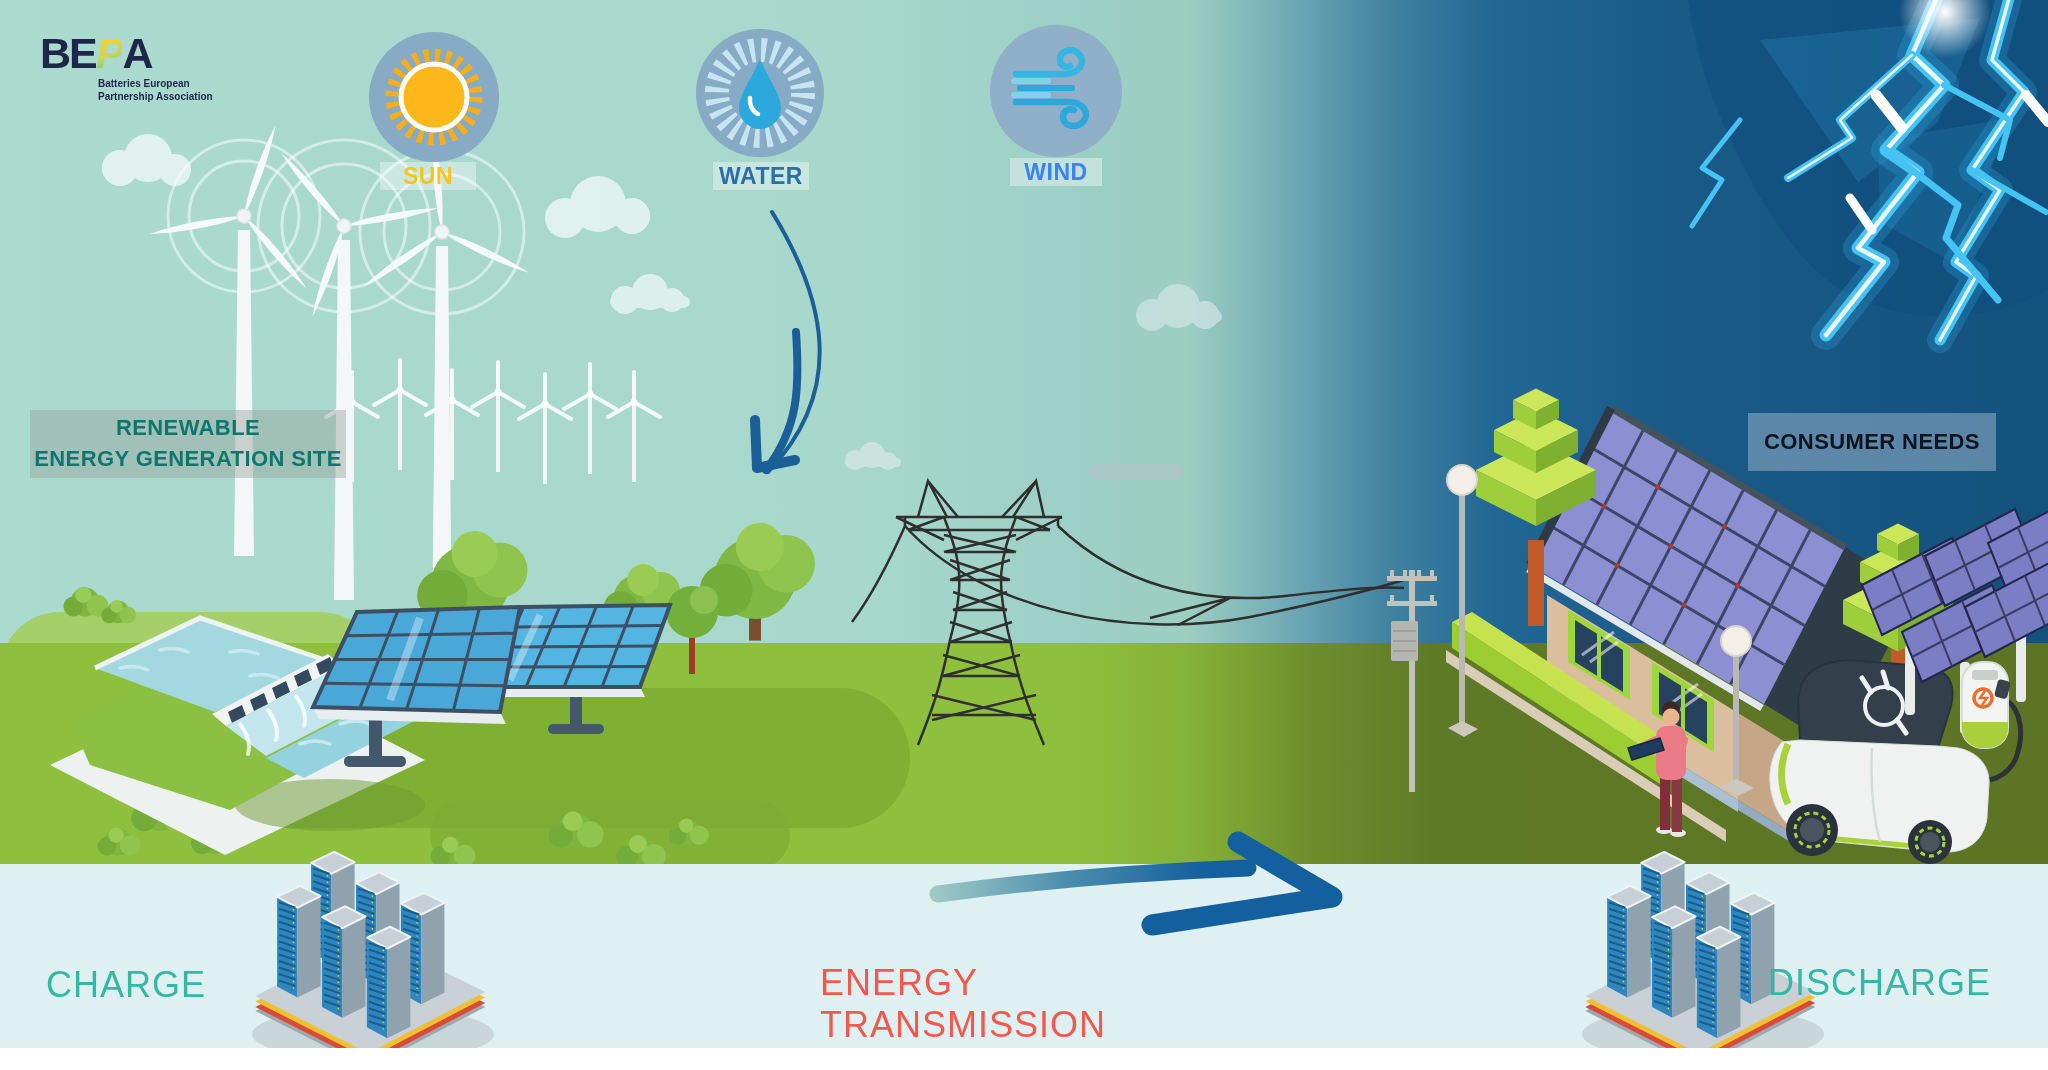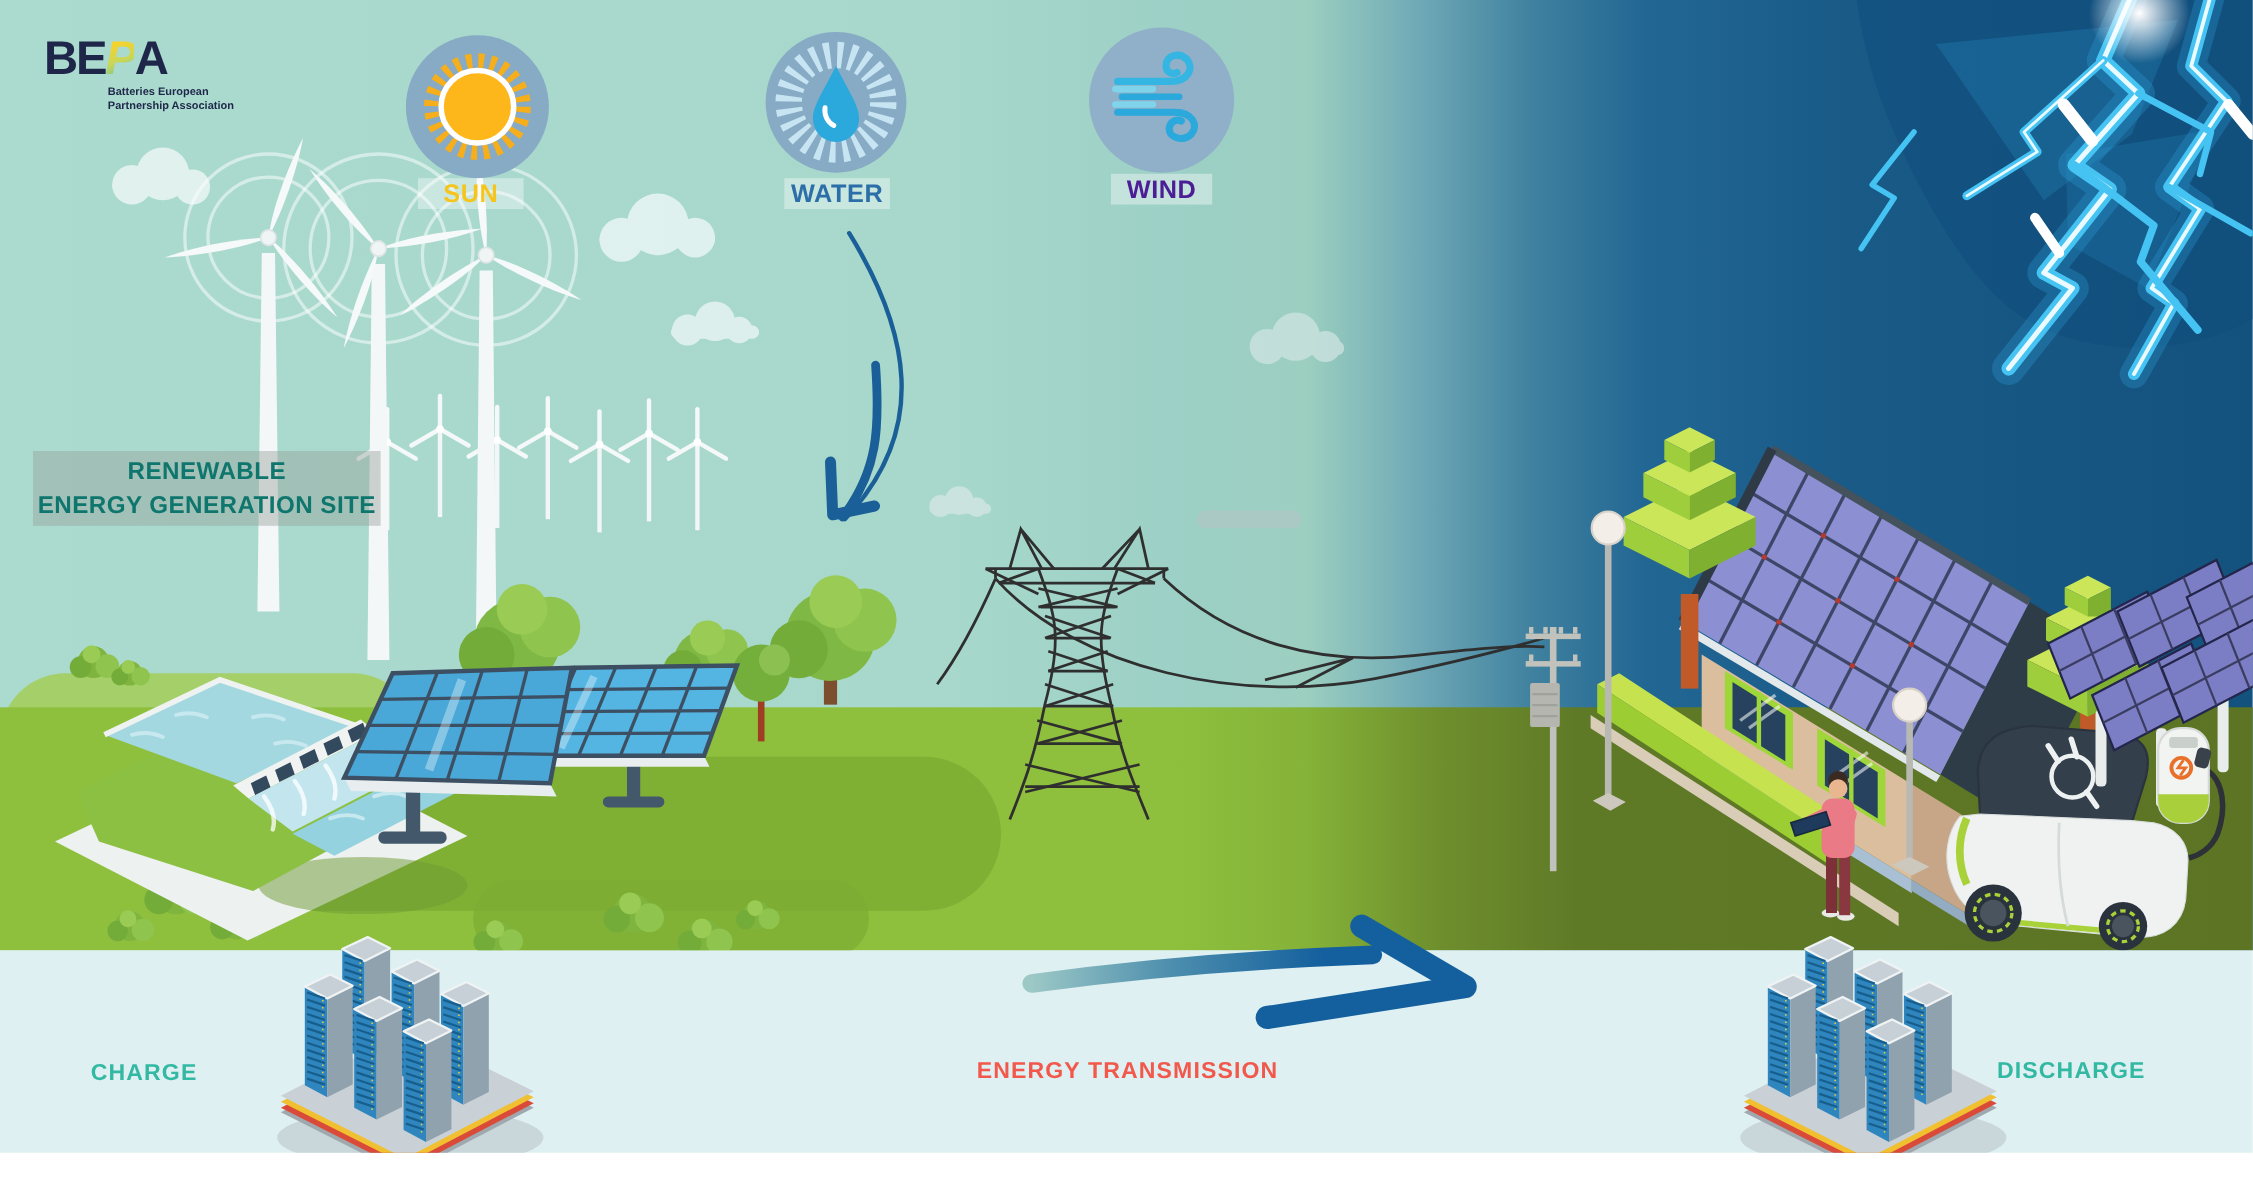--- a/index.html
+++ b/index.html
@@ -6,21 +6,21 @@
   .stage{position:relative;width:2048px;height:1048px;overflow:hidden;
          font-family:"Liberation Sans",sans-serif}
   .stage svg.scene{position:absolute;left:0;top:0}
   .ov{position:absolute;box-sizing:border-box}
   .label-box{display:flex;flex-direction:column;align-items:center;justify-content:center;
              background:rgba(150,162,155,.45);color:#0f766e;font-weight:800;
              font-size:22px;line-height:1.4;letter-spacing:.4px;text-align:center}
   .label-box.blue{background:rgba(178,196,212,.45);color:#0E1420}
   .src-label{display:flex;align-items:flex-end;justify-content:center;
              background:rgba(255,255,255,.38);font-weight:800;font-size:23px;letter-spacing:.5px}
-  .flow-label{font-weight:700;font-size:21px;letter-spacing:1px;text-align:center}
+  .flow-label{font-weight:400;font-size:36px;letter-spacing:1px;}
   .teal{color:#33B9A3}
   .coral{color:#F2594C}
   .logo{position:absolute;left:40px;top:32px;width:200px;height:80px}
   .brand{font-size:43px;font-weight:900;color:#1E2749;letter-spacing:-2px;line-height:1}
   .brand .bolt{background:linear-gradient(160deg,#F6D32B 25%,#C8D65A 55%,#45BBAD 95%);
                -webkit-background-clip:text;background-clip:text;color:transparent;font-style:italic}
   .tagline{position:absolute;left:58px;top:46px;font-size:10px;font-weight:700;
            color:#1E2749;line-height:1.25;white-space:nowrap}
 </style>
 </head>
@@ -521,26 +521,29 @@
     <div>Partnership Association</div>
   </div>
 </div>
 
 <div class="ov src-label" style="left:380px;top:162px;width:96px;height:28px;color:#F6C51D">
       <span>SUN</span>
     </div>
 <div class="ov src-label" style="left:713px;top:162px;width:96px;height:28px;color:#2C6EA8">
       <span>WATER</span>
     </div>
-<div class="ov src-label" style="left:1010px;top:158px;width:92px;height:28px;color:#4c1d95">
+<div class="ov src-label" style="left:1010px;top:158px;width:92px;height:28px;color:#3b82f6">
       <span>WIND</span>
     </div>
 
 <div class="ov label-box" style="left:30px;top:410px;width:316px;height:68px">
   <span>RENEWABLE</span>
   <span>ENERGY GENERATION SITE</span>
 </div>
+<div class="ov label-box blue" style="left:1748px;top:413px;width:248px;height:58px">
+  <span>CONSUMER NEEDS</span>
+</div>
 
 <div class="ov flow-label teal" style="left:46px;top:964px;width:170px"><span>CHARGE</span></div>
 <div class="ov flow-label coral" style="left:820px;top:962px;width:410px"><span>ENERGY TRANSMISSION</span></div>
 <div class="ov flow-label teal" style="left:1768px;top:962px;width:230px"><span>DISCHARGE</span></div>
 
 </div>
 
 </body></html>

